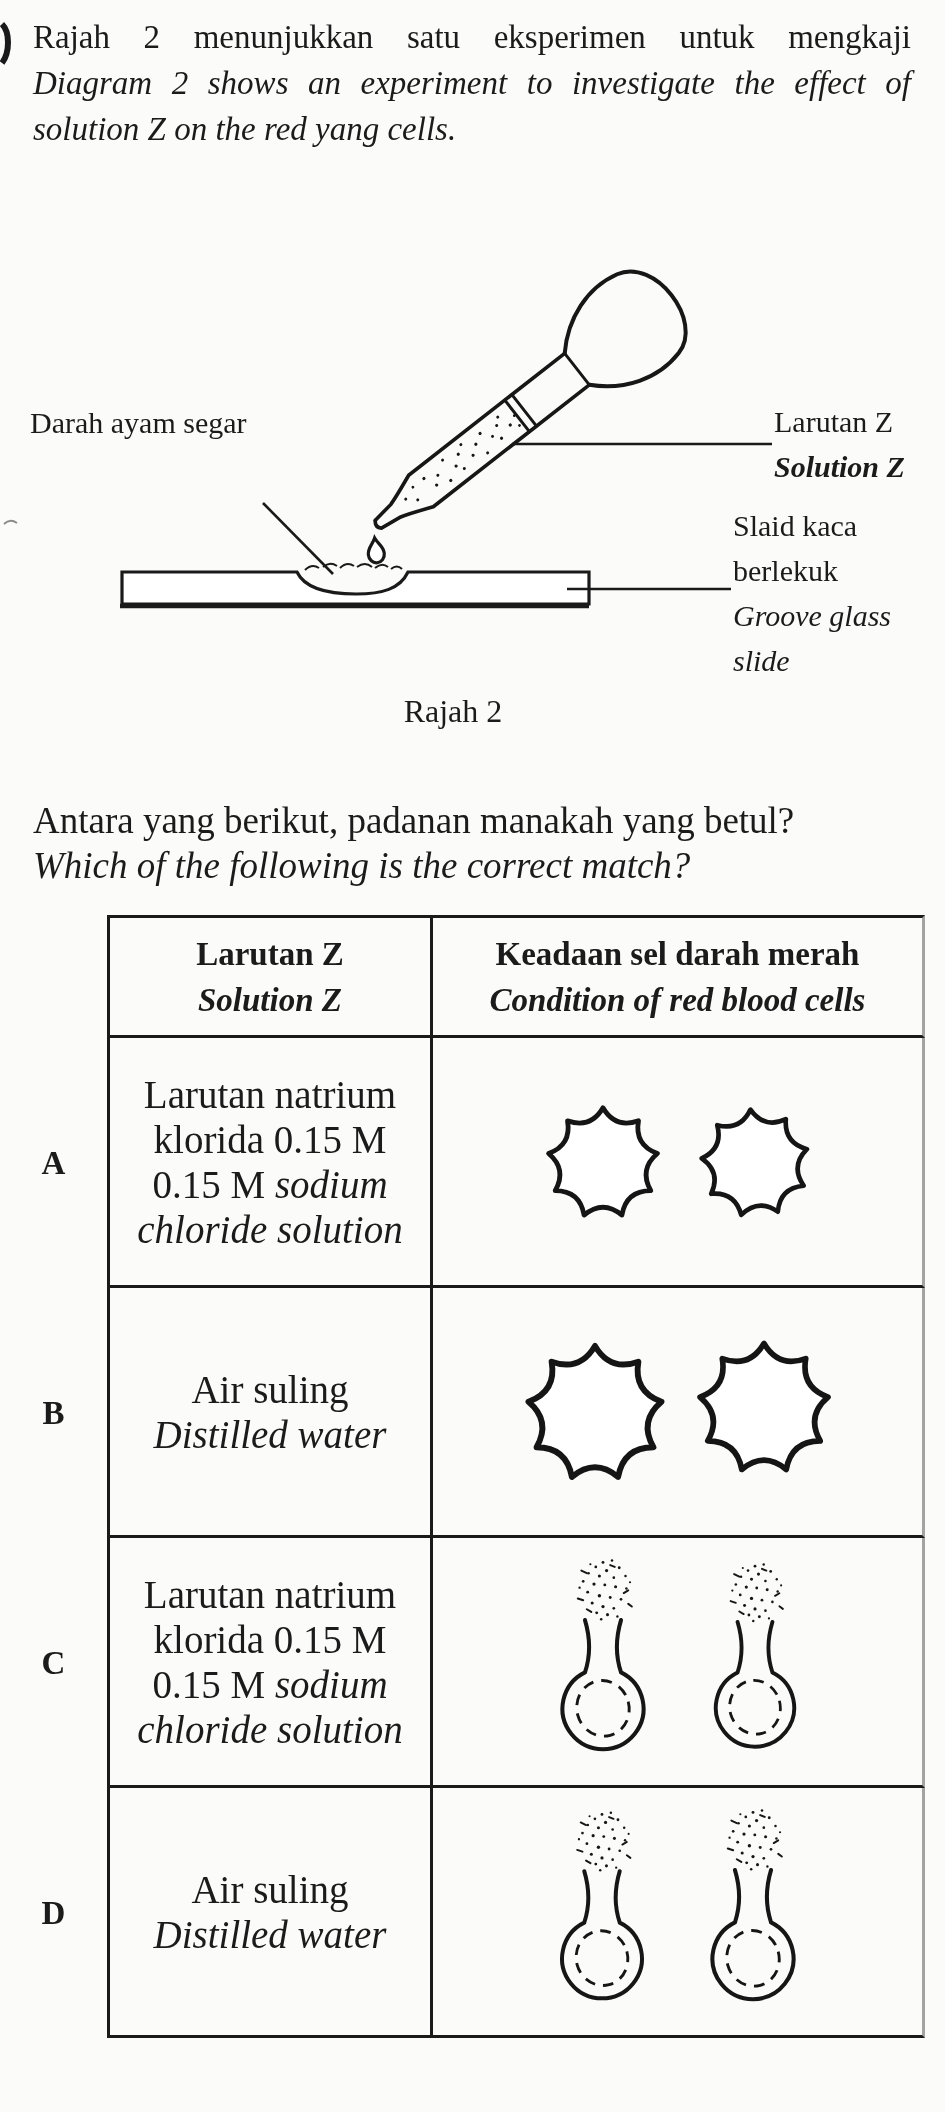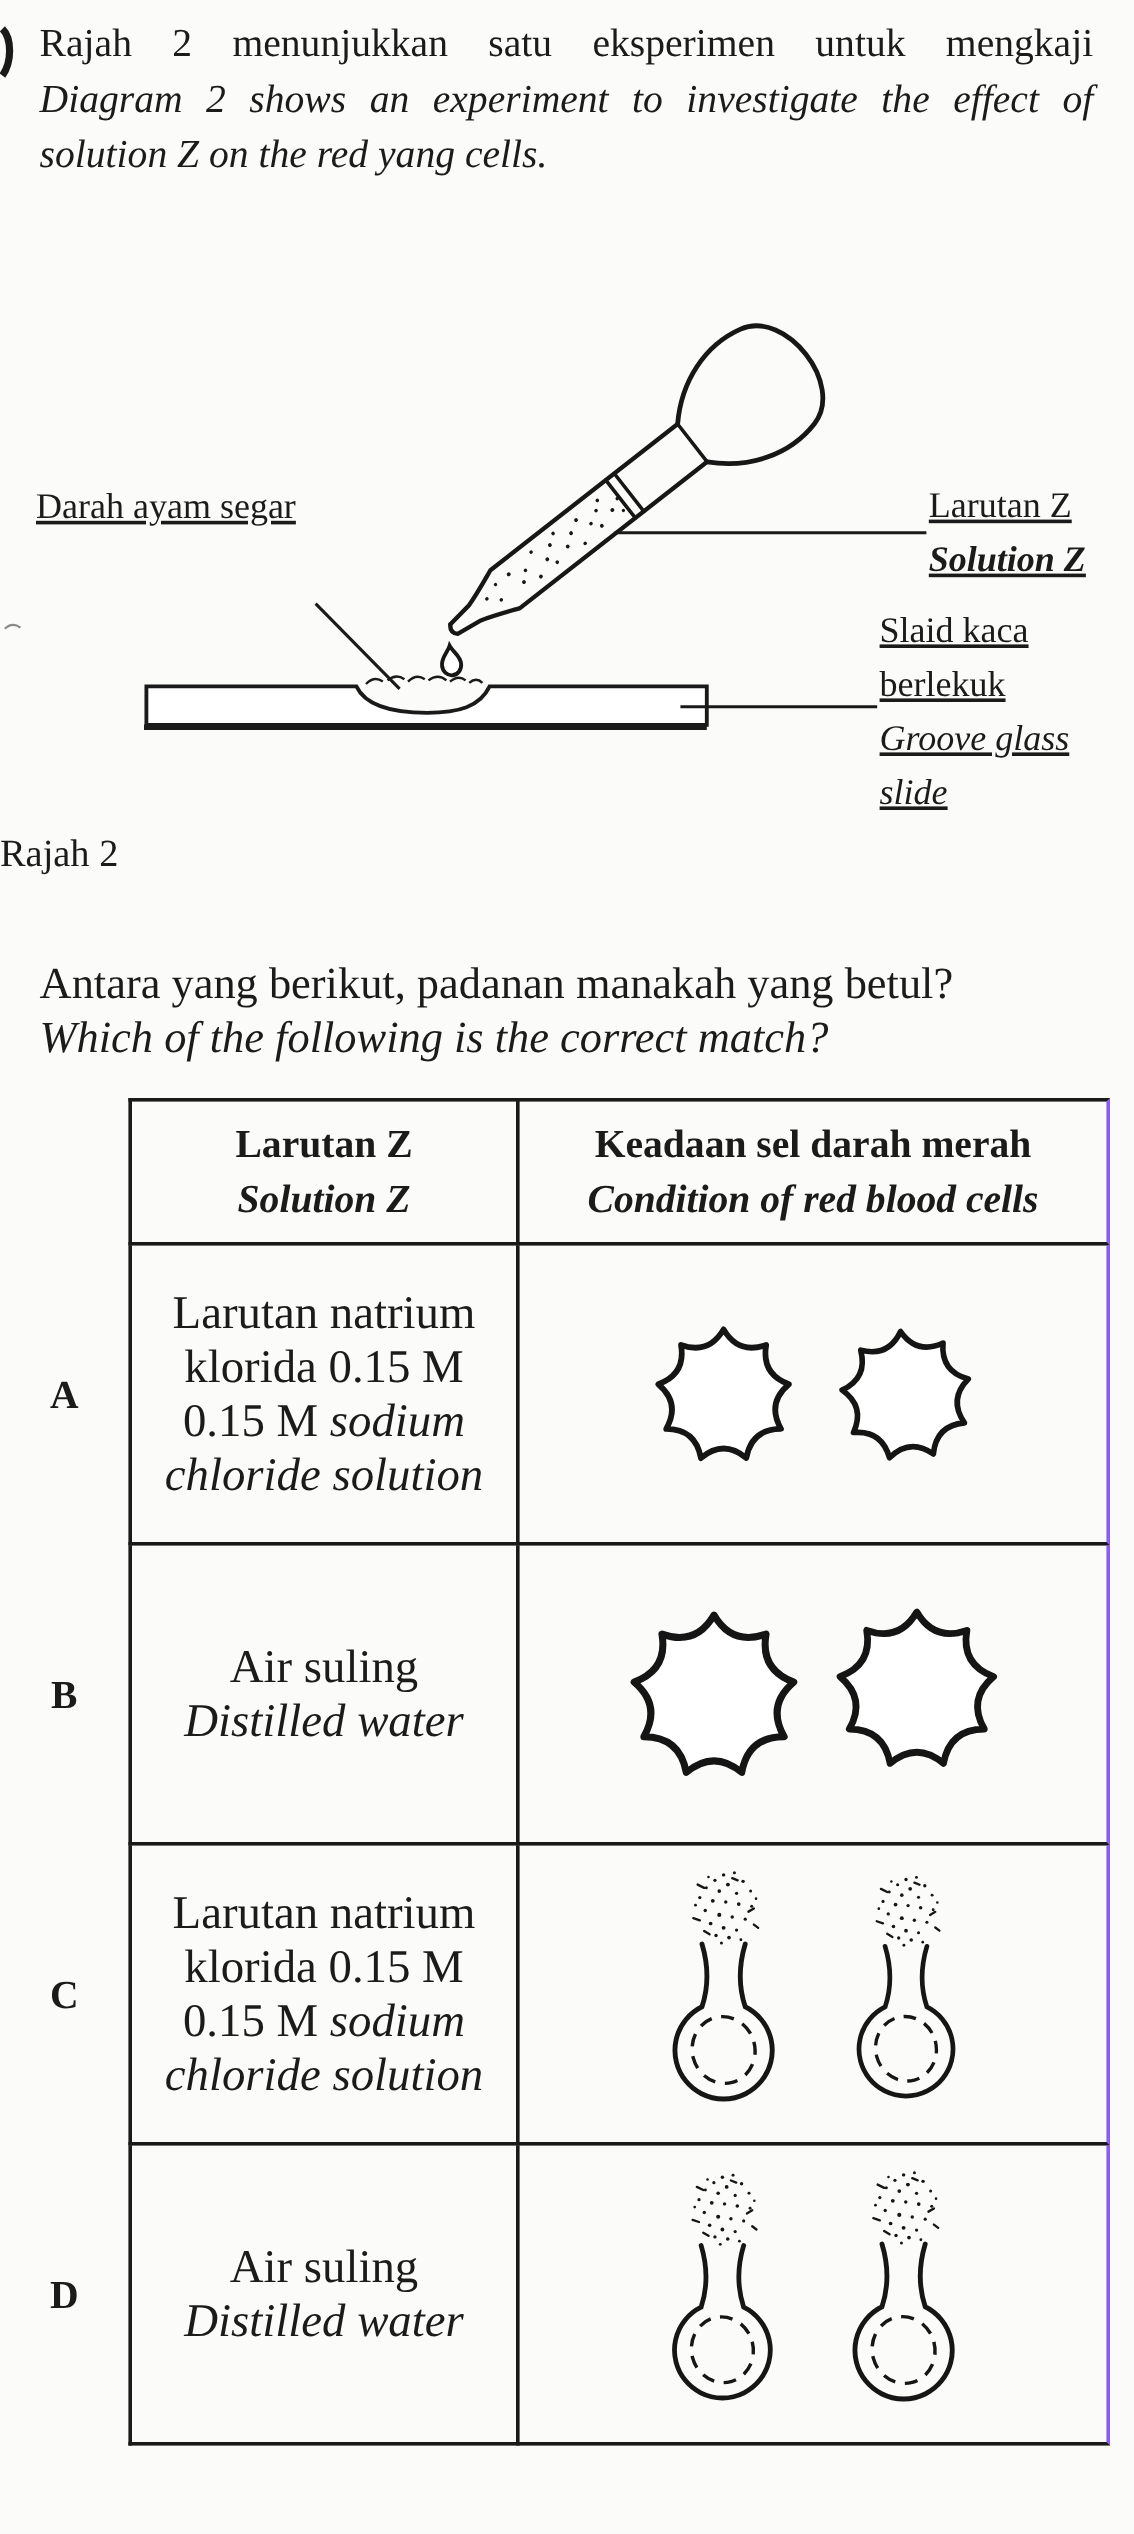--- a/index.html
+++ b/index.html
@@ -11,46 +11,46 @@
   }
   .abs { position:absolute; }
   .it { font-style:italic; }
 
   
   .intro { left:33px; top:14px; width:878px; font-size:33px; line-height:46px; }
   .just { text-align:justify; text-align-last:justify; }
   .question { left:33px; top:798px; width:878px; font-size:37px; line-height:45px; }
 
   
-  .lbl { font-size:30px; line-height:41px;text-decoration:underline; }
+  .lbl { font-size:30px; line-height:41px; }
   #lbl-blood { left:30px; top:402px; }
   #lbl-solution { left:774px; top:399px; line-height:45px; }
   #lbl-solution .en2 { font-weight:bold; font-style:italic; }
   #lbl-slide { left:733px; top:503px; line-height:45px; }
-  .caption { left:0; top:690px; width:906px; text-align:left; font-size:32px; line-height:43px; }
+  .caption { left:0; top:690px; width:906px; text-align:center; font-size:32px; line-height:43px; }
 
   
   #lineart { left:0; top:0; }
 
   
   .qtable {
     left:0; top:915px;
     display:grid;
     grid-template-columns:107px 323px 495px;
     grid-template-rows:123px 250px 250px 250px 250px;
   }
   .bcell {
     border-left:3px solid #1a1a1a;
     border-bottom:3px solid #1a1a1a;
     display:flex; flex-direction:column;
     align-items:center; justify-content:center;
     background:transparent;
   }
   .row-top { border-top:3px solid #1a1a1a; }
-  .col-last { border-right:3px solid #8b5cf6; }
+  .col-last { border-right:3px solid #a3a3a3; }
   .lcell { display:flex; align-items:center; justify-content:center; }
   .letter { font-weight:bold; font-size:33px; }
   .hdr { font-weight:bold; font-size:33px; line-height:46px; text-align:center; }
   .sol { font-size:39px; line-height:45px; text-align:center; width:302px; }
   .pair { display:flex; align-items:center; justify-content:center; }
   .pair-a { gap:26px; } .pair-b { gap:16px; } .pair-c { gap:42px; } .pair-d { gap:40px; }
   .fliprot { transform:scaleX(-1) rotate(5deg); }
   .up4 { transform:scaleX(-1) translateY(-5px); }
   svg { display:block; }
 </style>

